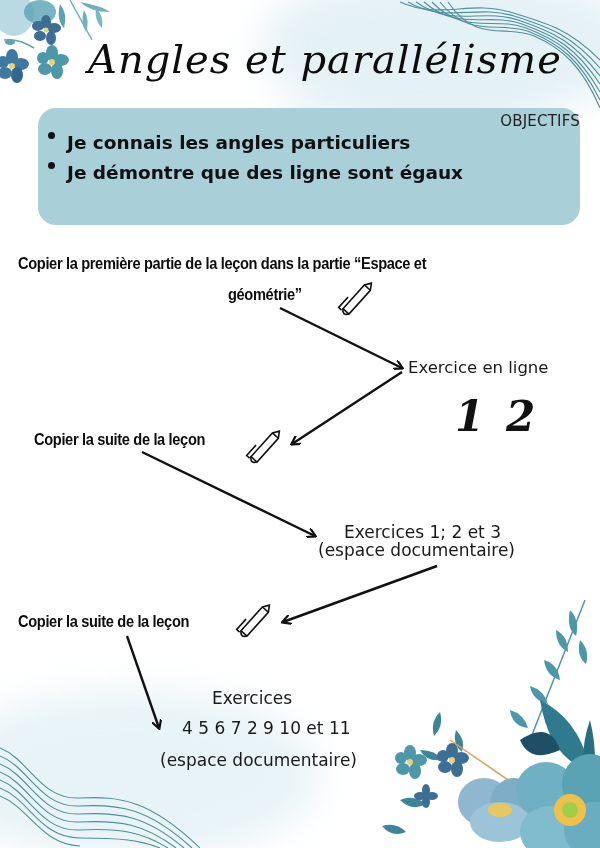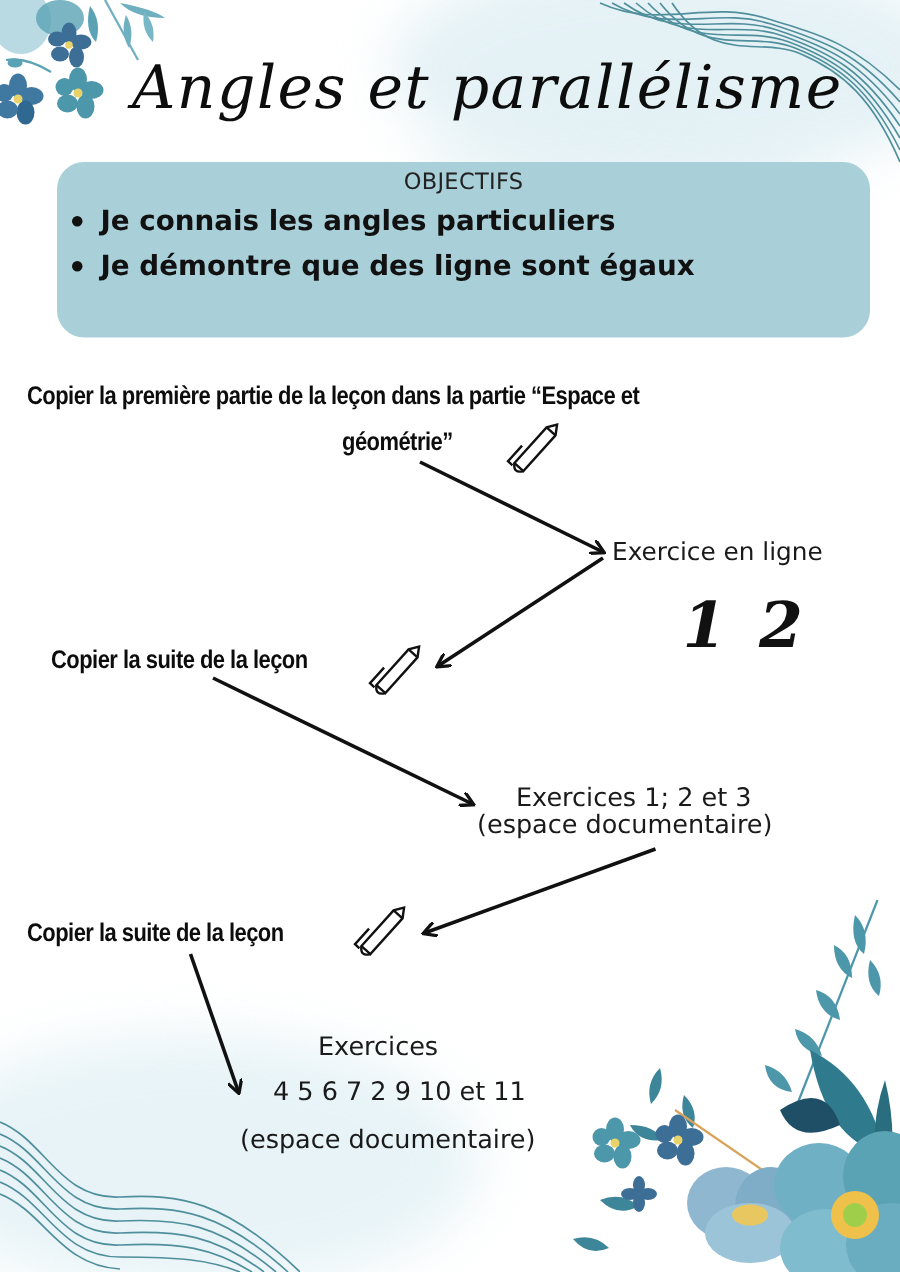--- a/index.html
+++ b/index.html
@@ -17,27 +17,27 @@
       position: absolute; left: 88px; top: 36px; width: 510px;
       font-family: "DejaVu Serif", serif; font-style: italic; font-weight: normal;
       font-size: 40px; letter-spacing: 1px; color: #0d0d0d; white-space: nowrap;
     }
 
     .objectives {
       position: absolute; left: 38px; top: 108px; width: 542px; height: 117px;
       background: #a9d0d9; border-radius: 18px;
     }
     .obj-heading {
-      position: absolute; left: 0; right: 0; top: 4px; text-align: center;
+      position: absolute; left: 0; right: 0; top: 4px; text-align: right;
       font-family: "DejaVu Sans", sans-serif; font-size: 15px; color: #222;
       letter-spacing: 0.2px;
     }
     .obj-list { position: absolute; left: 8px; top: 24px; list-style: none; }
     .obj-item {
-      display: flex; align-items: center; height: 30px;
+      display: flex; height: 30px;
       font-family: "DejaVu Sans", sans-serif; font-weight: bold; font-size: 18.5px; color: #111;
       white-space: nowrap;
     }
     .bullet { width: 7px; height: 7px; background: #111; border-radius: 50%; margin-right: 12px; margin-left: 2px; flex: none; }
 
     .step-bold {
       position: absolute; font-family: "Liberation Sans", sans-serif; font-weight: bold;
       font-size: 17px; color: #0d0d0d; white-space: nowrap; letter-spacing: -0.4px;
       transform: scaleX(0.86); transform-origin: left center;
     }

